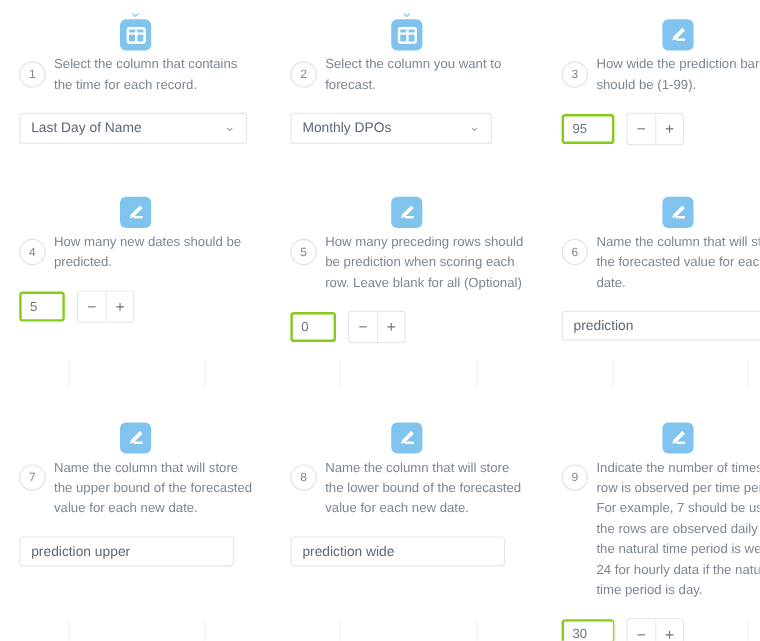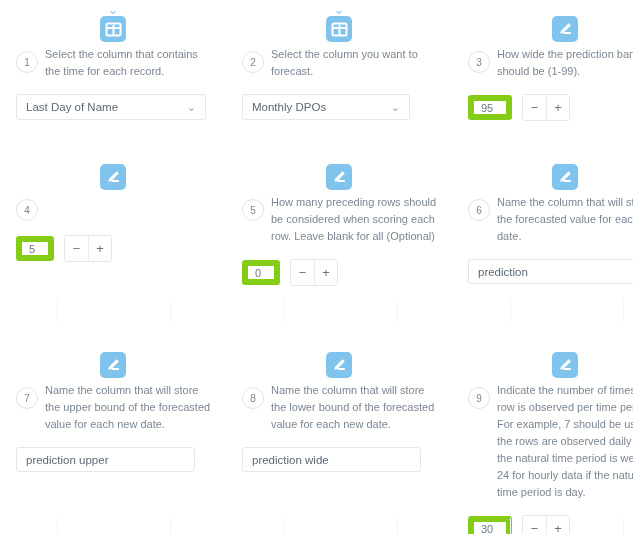--- a/index.html
+++ b/index.html
@@ -145,21 +145,21 @@
     font-size: 11.5px;
     color: #5b6875;
     display: flex;
     align-items: center;
   }
   .text-field.x-wide { width: 240px; }
 
   .num-field {
     width: 38px;
     height: 25px;
-    border: 6px solid #84cc16;
+    border: 2px solid #84cc16;
     border-radius: 3px;
     background: #fff;
     padding: 0 7px;
     box-sizing: border-box;
     font-size: 11px;
     color: #6b7682;
     display: flex;
     align-items: center;
   }
   .num-field.w2 { width: 44px; }
@@ -301,20 +301,21 @@
           <span class="icon-box">
             <svg width="16" height="16" viewBox="0 0 16 16">
               <path d="M11.6 2.2 L13.8 4.4 L6.3 11.9 L3.2 12.8 L4.1 9.7 Z" fill="#ffffff"></path>
               <rect x="6.6" y="11.0" width="7.2" height="2.0" fill="#ffffff"></rect>
             </svg>
           </span>
         </div>
       </div>
       <div class="prompt">
         <span class="badge">4</span>
+        <span class="prompt-text">How many new dates should be predicted.</span>
       </div>
       <div class="control-area">
         <div class="num-field">
           <span>5</span>
         </div>
         <div class="stepper">
           <button type="button">−</button>
           <button type="button">+</button>
         </div>
       </div>
@@ -326,21 +327,21 @@
           <span class="icon-box">
             <svg width="16" height="16" viewBox="0 0 16 16">
               <path d="M11.6 2.2 L13.8 4.4 L6.3 11.9 L3.2 12.8 L4.1 9.7 Z" fill="#ffffff"></path>
               <rect x="6.6" y="11.0" width="7.2" height="2.0" fill="#ffffff"></rect>
             </svg>
           </span>
         </div>
       </div>
       <div class="prompt">
         <span class="badge">5</span>
-        <span class="prompt-text">How many preceding rows should be considered when scoring each row. Leave blank for all (Optional)</span>
+        <span class="prompt-text">How many preceding rows should be prediction when scoring each row. Leave blank for all (Optional)</span>
       </div>
       <div class="control-area">
         <div class="num-field">
           <span>0</span>
         </div>
         <div class="stepper">
           <button type="button">−</button>
           <button type="button">+</button>
         </div>
       </div>

